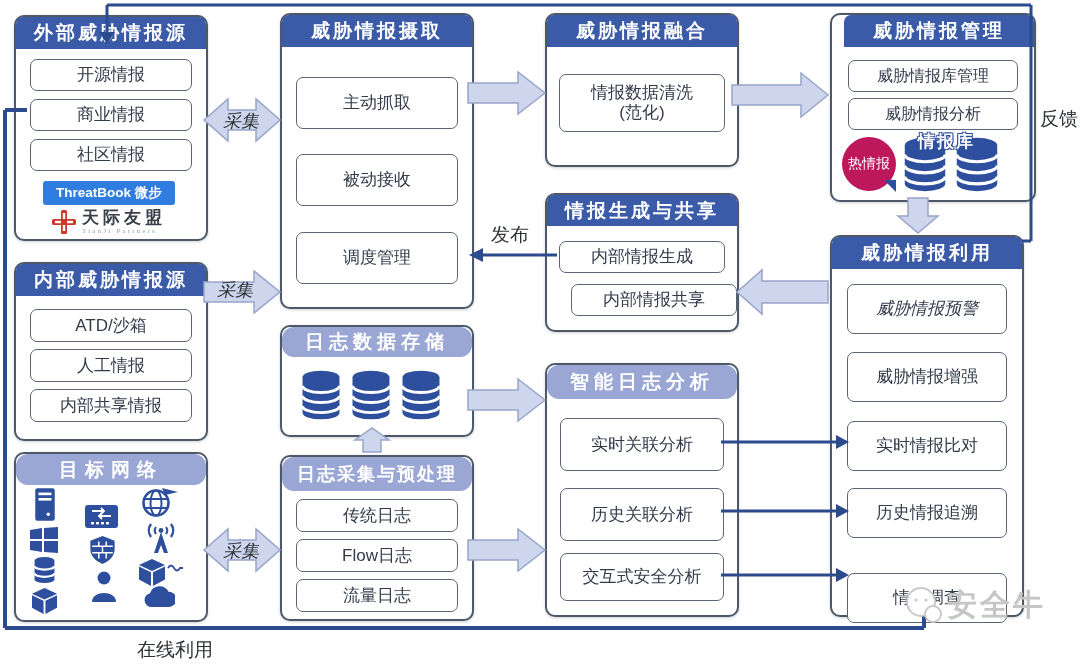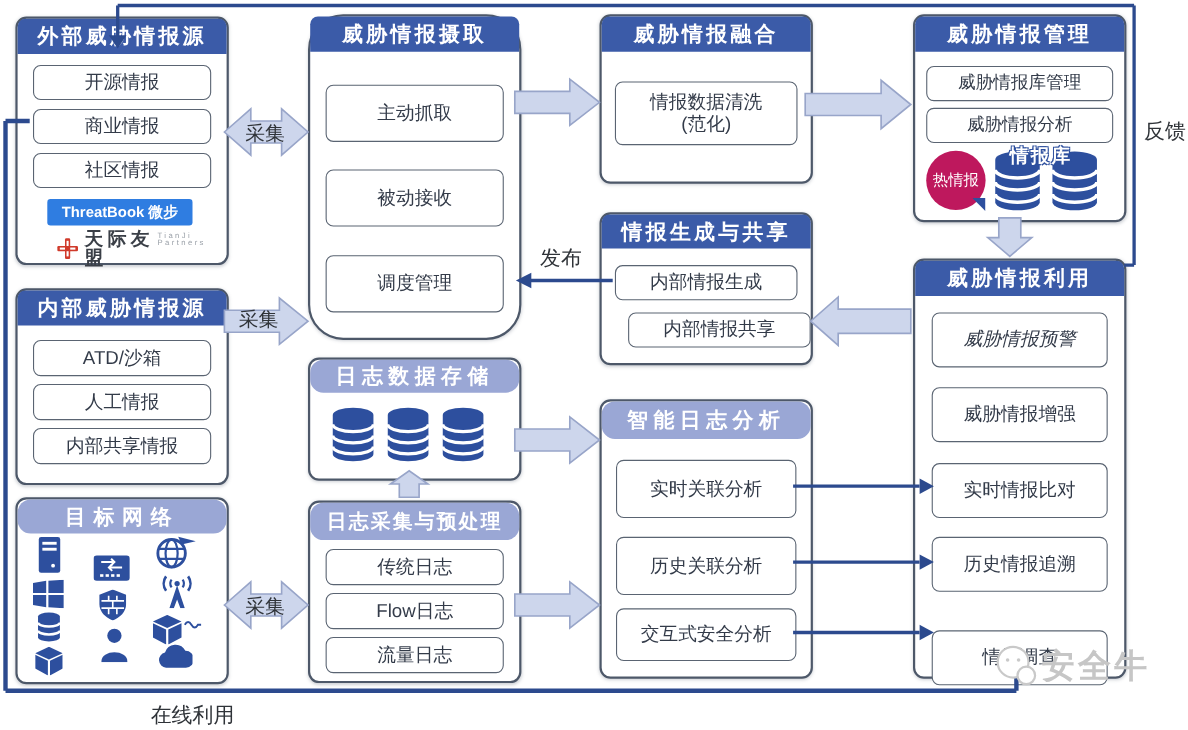--- a/index.html
+++ b/index.html
@@ -9,25 +9,25 @@
        box-shadow:0 1px 3px rgba(60,70,90,.25);}
   .hdr{height:32px;display:flex;align-items:center;justify-content:center;color:#fff;
        font-size:19px;font-weight:bold;letter-spacing:3px;border-radius:7px 7px 0 0;}
   .hdr.dark{background:#3b5ba8;}
   .hdr.light{background:#9aa7d5;letter-spacing:5px;border-radius:12px;}
   .item{position:absolute;left:50%;transform:translateX(-50%);background:#fff;
         border:1.6px solid #5a6472;border-radius:7px;display:flex;flex-direction:column;
         align-items:center;justify-content:center;font-size:17px;color:#333b49;
         text-align:center;line-height:1.15;}
   .flabel{position:absolute;font-size:19px;color:#2f3338;z-index:7;}
-  .flabel.small{font-size:18px;}
+  .flabel.small{font-size:18px;font-style:italic;}
   .tb-badge{position:absolute;background:#2f7de1;color:#fff;font-size:13.5px;font-weight:bold;
         border-radius:3px;display:flex;align-items:center;justify-content:center;z-index:3;}
   .tianji{position:absolute;display:flex;align-items:center;gap:6px;z-index:3;}
-  .tianji .tx{display:flex;flex-direction:row;line-height:1;}
+  .tianji .tx{display:flex;flex-direction:column;line-height:1;font-family:Liberation Serif, serif;}
   .tianji .t1{font-size:17px;font-weight:bold;color:#3a3f47;letter-spacing:4px;}
   .tianji .t2{font-size:7px;color:#9aa0a8;letter-spacing:2.2px;margin-top:2px;}
   .bubble{position:absolute;width:54px;height:54px;border-radius:50%;background:#be185d;
         color:#fff;display:flex;align-items:center;justify-content:center;font-size:14px;z-index:3;}
   .bubble:after{content:"";position:absolute;right:0px;bottom:-1px;width:12px;height:12px;
         background:#2d4f9e;clip-path:polygon(0 0,100% 0,100% 100%);}
   .dblabel{position:absolute;color:#fff;font-weight:bold;font-size:17px;letter-spacing:2px;z-index:4;
         text-shadow:-1px -1px 0 #2d4f9e,1px -1px 0 #2d4f9e,-1px 1px 0 #2d4f9e,1px 1px 0 #2d4f9e;}
   .cyl{position:absolute;z-index:2;}
   .net-icon{position:absolute;z-index:2;}
@@ -59,36 +59,36 @@
         <rect x="3" y="10.8" width="18" height="2.4" fill="#fff"></rect>
         <rect x="9" y="9" width="6" height="6" fill="#d03a2b"></rect>
       </svg>
       <span class="tx">
         <span class="t1">天际友盟</span>
         <span class="t2">TianJi Partners</span>
       </span>
     </div>
   </div>
 
-  <div class="box" style="left:280px;top:13px;width:190px;height:292px;border-radius:32px;">
+  <div class="box" style="left:280px;top:13px;width:190px;height:292px;">
     <div class="hdr dark">威胁情报摄取</div>
     <div class="item" style="top:62px;width:160px;height:50px;">主动抓取</div>
     <div class="item" style="top:139px;width:160px;height:50px;">被动接收</div>
     <div class="item" style="top:217px;width:160px;height:50px;">调度管理</div>
   </div>
 
   <div class="box" style="left:545px;top:13px;width:190px;height:150px;">
     <div class="hdr dark">威胁情报融合</div>
     <div class="item" style="top:59px;width:164px;height:56px;">
       <span>情报数据清洗</span>
       <span>(范化)</span>
     </div>
   </div>
 
-  <div class="box" style="left:830px;top:13px;width:190px;height:185px;">
+  <div class="box" style="left:830px;top:13px;width:190px;height:185px;padding-left:12px;">
     <div class="hdr dark">威胁情报管理</div>
     <div class="item" style="top:45px;width:168px;height:30px;font-size:16px;">威胁情报库管理</div>
     <div class="item" style="top:83px;width:168px;height:30px;font-size:16px;">威胁情报分析</div>
   </div>
   <div class="bubble" style="left:842px;top:137px;">热情报</div>
   <svg class="cyl" style="left:902px;top:136px;" width="46" height="57" viewBox="0 0 50 62">
     <path d="M3 10 A22 8 0 0 1 47 10 L47 52 A22 8 0 0 1 3 52 Z" fill="#2d4f9e"></path>
     <path d="M3 20 A22 8 0 0 0 47 20" stroke="#fff" stroke-width="3.5" fill="none"></path>
     <path d="M3 32 A22 8 0 0 0 47 32" stroke="#fff" stroke-width="3.5" fill="none"></path>
     <path d="M3 44 A22 8 0 0 0 47 44" stroke="#fff" stroke-width="3.5" fill="none"></path>

